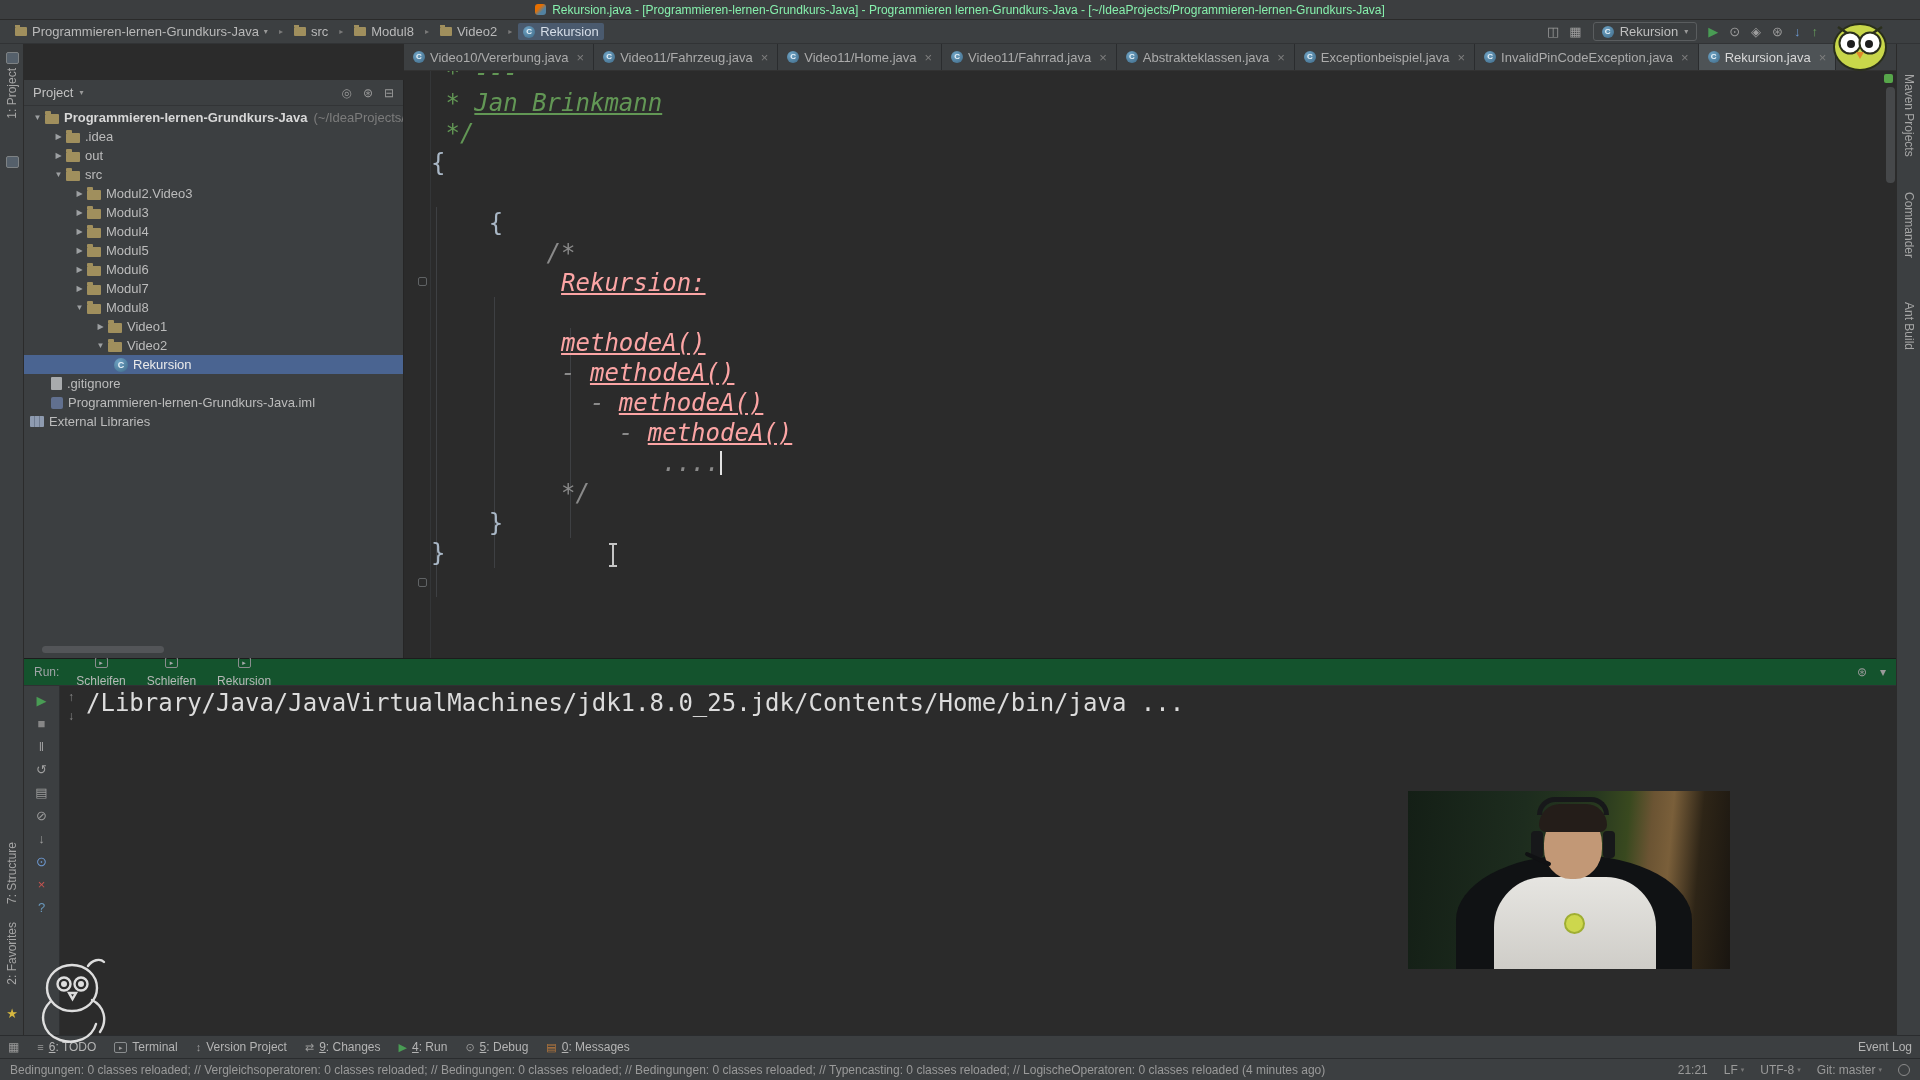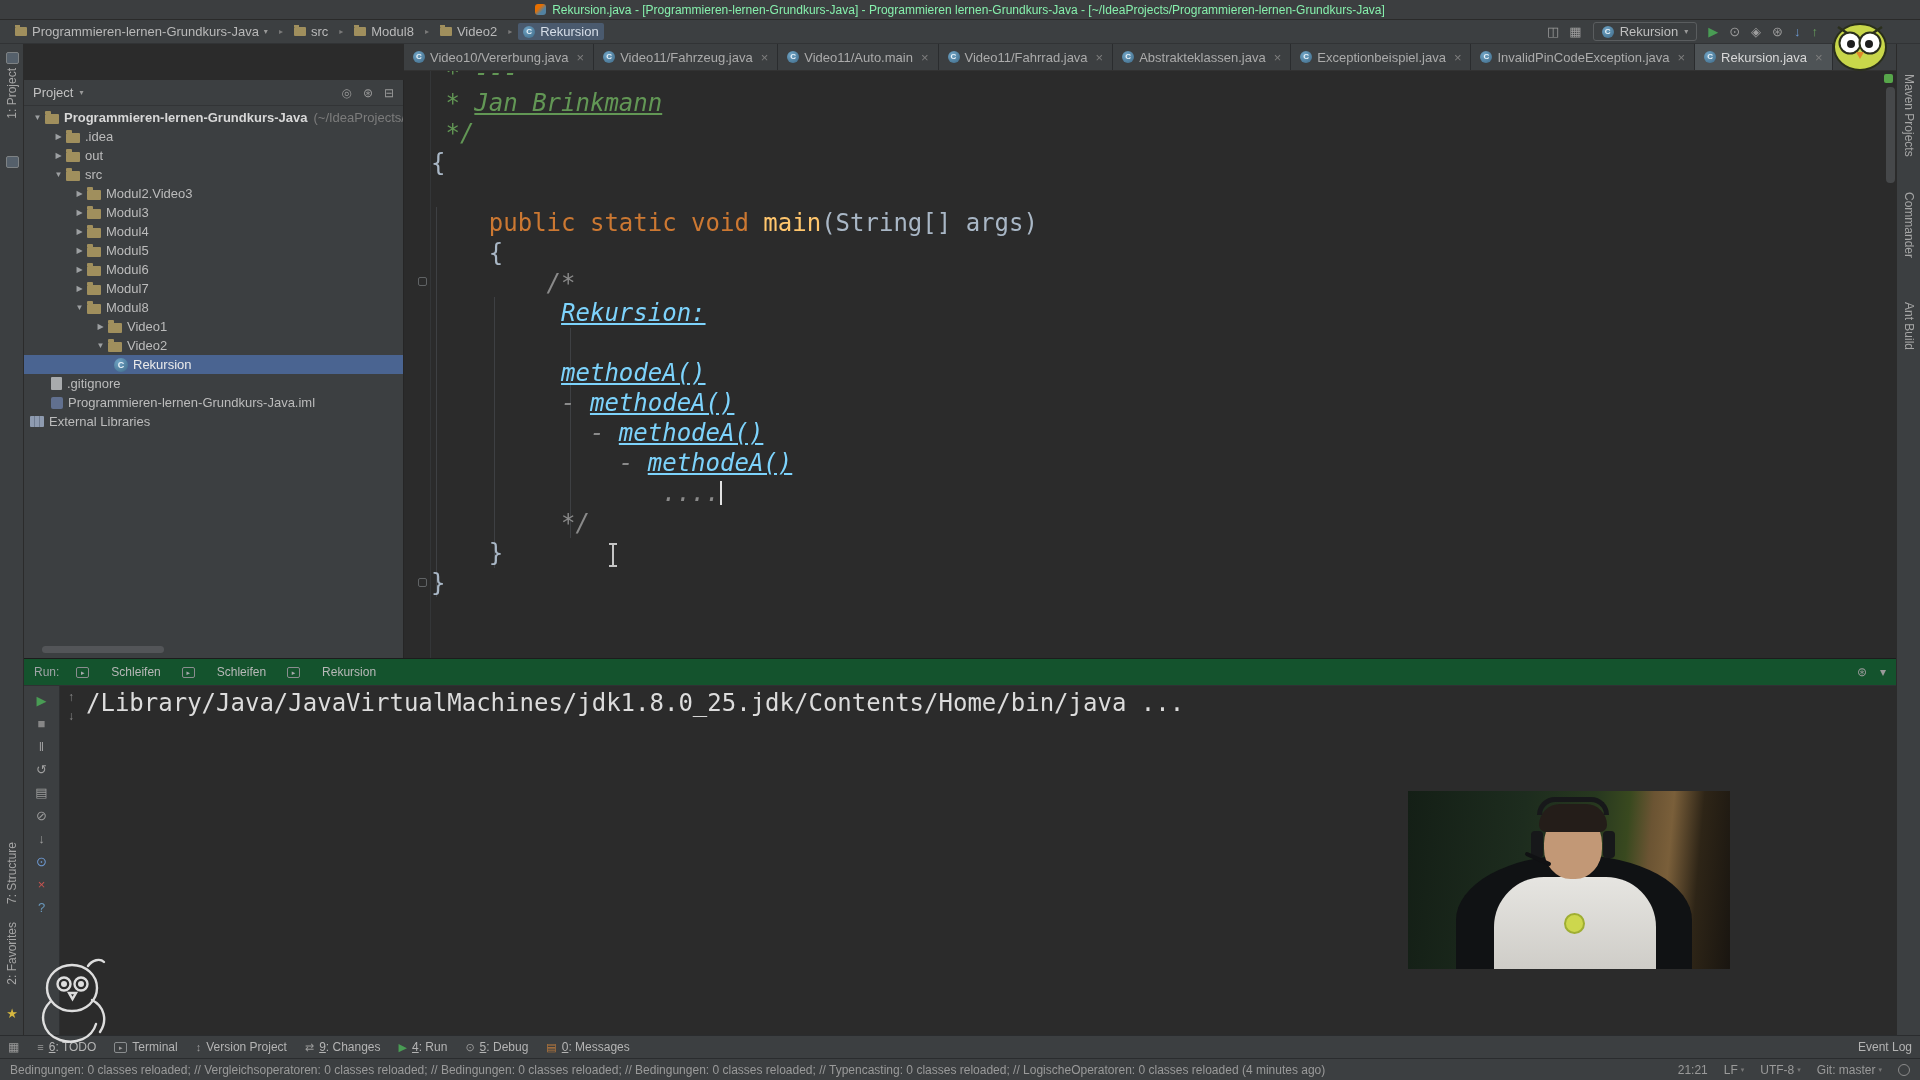--- a/index.html
+++ b/index.html
@@ -70,33 +70,33 @@
   .fold-box { position:absolute; left:14px; width:9px; height:9px; border:1px solid #606365; border-radius:2px; background:#2B2B2B; }
   #code { position:absolute; left:27px; top:-13px; right:12px; font-family:"DejaVu Sans Mono","Liberation Mono",monospace; font-size:24px; line-height:30px; }
   .cline { height:30px; white-space:pre; }
   .s-c  { color:#629755; font-style:italic; }
   .s-cu { color:#629755; font-style:italic; text-decoration:underline; }
   .s-k  { color:#CC7832; }
   .s-t  { color:#A9B7C6; }
   .s-tu { color:#A9B7C6; text-decoration:underline; }
   .s-m  { color:#FFC66D; }
   .s-g  { color:#8A8A8A; font-style:italic; }
-  .s-gu { color:#7dd3fc; font-style:italic; text-decoration:underline; }
+  .s-gu { color:#fca5a5; font-style:italic; text-decoration:underline; }
   .caret { display:inline-block; width:2px; height:24px; background:#E2E2E2; vertical-align:-4px; }
   .iguide { position:absolute; width:1px; background:#3E4043; }
   .ed-scroll { position:absolute; right:1px; top:16px; width:9px; height:96px; background:#46484A; border-radius:4px; }
   .ok-ind { position:absolute; right:3px; top:3px; width:9px; height:9px; background:#57A64A; border-radius:2px; }
   .ibeam { position:absolute; left:208px; top:474px; width:2px; height:20px; background:#C4C4C4; }
   .ibeam::before, .ibeam::after { content:""; position:absolute; left:-3px; width:8px; height:2px; background:#C4C4C4; }
   .ibeam::before { top:-2px; } .ibeam::after { bottom:-2px; }
 
   
   .run-panel { flex:1; display:flex; flex-direction:column; border-top:1px solid #1C1C1C; min-height:0; }
   .run-header { height:27px; background:#14532d; display:flex; align-items:center; gap:13px; padding:0 10px; font-size:12px; color:#9FA3A6; border-bottom:1px solid #2F3133; flex:none; }
-  .run-tab { display:flex; align-items:center; gap:22px; color:#B8B8B8; padding:2px 4px; }
+  .run-tab { display:flex; align-items:center; gap:6px; color:#B8B8B8; padding:2px 4px;flex-direction:column; }
   .boxed { display:inline-flex; align-items:center; justify-content:center; width:13px; height:11px; border:1px solid #8A8D8F; border-radius:2px; font-size:7px; color:#A8ABAD; line-height:1; }
   .run-hicons { margin-left:auto; display:flex; gap:13px; font-size:12px; color:#9A9A9A; }
   .run-body { flex:1; display:flex; min-height:0; }
   .run-toolcol { width:36px; background:#3C3F41; border-right:1px solid #2E3032; display:flex; flex-direction:column; align-items:center; padding-top:8px; gap:10px; flex:none; }
   .rt-ic { font-size:13px; line-height:1; color:#9E9E9E; }
   .console { flex:1; position:relative; background:#2B2B2B; overflow:hidden; }
   .con-nav { position:absolute; left:8px; top:5px; display:flex; flex-direction:column; gap:7px; color:#8A8A8A; font-size:12px; line-height:1; }
   .con-line { position:absolute; left:26px; top:2px; font-family:"DejaVu Sans Mono","Liberation Mono",monospace; font-size:24px; line-height:30px; color:#DCDCDC; white-space:pre; }
 
   
@@ -315,21 +315,21 @@
                 <span>Video10/Vererbung.java</span>
                 <span class="tab-close">×</span>
               </div>
               <div class="etab">
                 <span class="mini-class">C</span>
                 <span>Video11/Fahrzeug.java</span>
                 <span class="tab-close">×</span>
               </div>
               <div class="etab">
                 <span class="mini-class">C</span>
-                <span>Video11/Auto.main</span>
+                <span>Video11/Home.java</span>
                 <span class="tab-close">×</span>
               </div>
               <div class="etab">
                 <span class="mini-class">C</span>
                 <span>Video11/Fahrrad.java</span>
                 <span class="tab-close">×</span>
               </div>
               <div class="etab">
                 <span class="mini-class">C</span>
                 <span>Abstrakteklassen.java</span>
@@ -358,21 +358,20 @@
             </div>
             <div class="iguide" style="left:32px;top:136px;height:390px"></div>
             <div class="iguide" style="left:90px;top:226px;height:271px"></div>
             <div class="iguide" style="left:166px;top:257px;height:210px"></div>
             <div id="code">
                 <div class="cline"><span class="s-c"> * ---</span></div>
                 <div class="cline"><span class="s-c"> * </span><span class="s-cu">Jan Brinkmann</span></div>
                 <div class="cline"><span class="s-c"> */</span></div>
                 <div class="cline"><span class="s-t">{</span></div>
                 <div class="cline"></div>
-                <div class="cline"><span class="s-t">    </span><span class="s-k">public</span><span class="s-t"> </span><span class="s-k">static</span><span class="s-t"> </span><span class="s-k">void</span><span class="s-t"> </span><span class="s-m">main</span><span class="s-t">(String[] args)</span></div>
                 <div class="cline"><span class="s-t">    {</span></div>
                 <div class="cline"><span class="s-g">        /*</span></div>
                 <div class="cline"><span class="s-g">         </span><span class="s-gu">Rekursion:</span></div>
                 <div class="cline"></div>
                 <div class="cline"><span class="s-g">         </span><span class="s-gu">methodeA()</span></div>
                 <div class="cline"><span class="s-g">         - </span><span class="s-gu">methodeA()</span></div>
                 <div class="cline"><span class="s-g">           - </span><span class="s-gu">methodeA()</span></div>
                 <div class="cline"><span class="s-g">             - </span><span class="s-gu">methodeA()</span></div>
                 <div class="cline"><span class="s-g">                ....</span><span class="caret"></span></div>
                 <div class="cline"><span class="s-g">         */</span></div>

